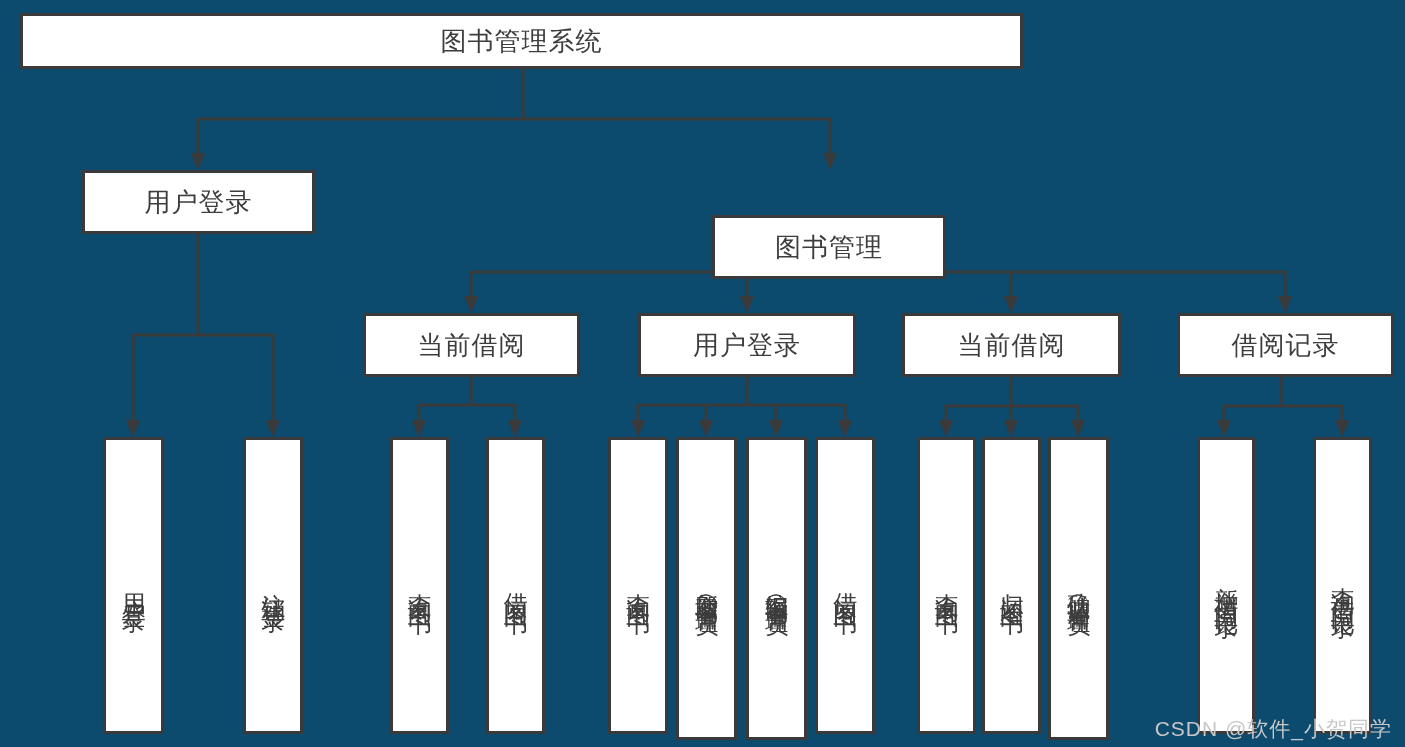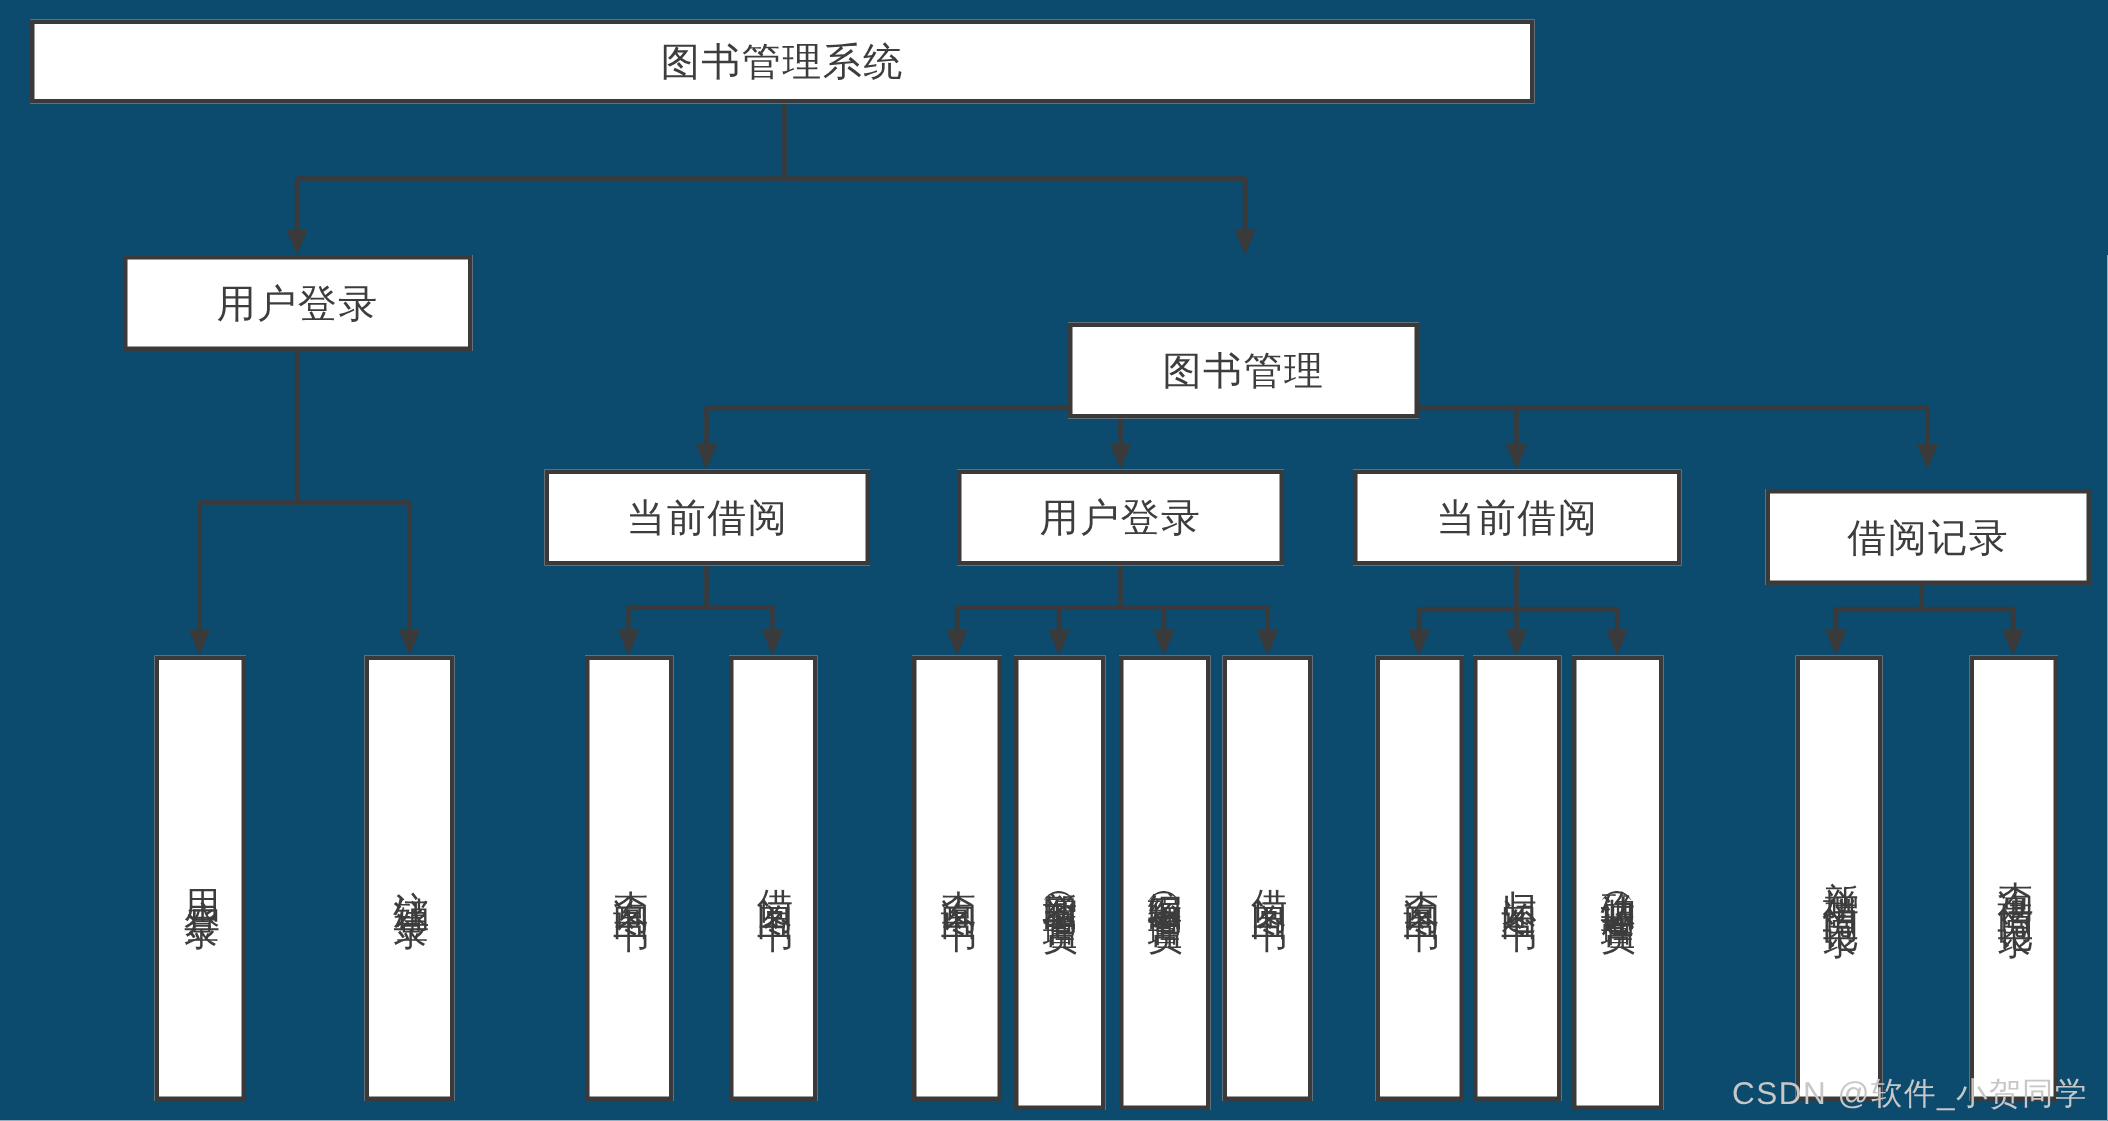--- a/index.html
+++ b/index.html
@@ -110,21 +110,21 @@
 
   <div class="box" style="left:363px;top:313px;width:217px;height:64px;">
     <span class="hlabel">当前借阅</span>
   </div>
   <div class="box" style="left:638px;top:313px;width:218px;height:64px;">
     <span class="hlabel">用户登录</span>
   </div>
   <div class="box" style="left:902px;top:313px;width:219px;height:64px;">
     <span class="hlabel">当前借阅</span>
   </div>
-  <div class="box" style="left:1177px;top:326px;width:217px;height:64px;">
+  <div class="box" style="left:1177px;top:313px;width:217px;height:64px;">
     <span class="hlabel">借阅记录</span>
   </div>
 
   <div class="box" style="left:103px;top:437px;width:61px;height:297px;">
     <span class="vlabel">用户登录</span>
   </div>
   <div class="box" style="left:243px;top:437px;width:60px;height:297px;">
     <span class="vlabel">注销登录</span>
   </div>
 

